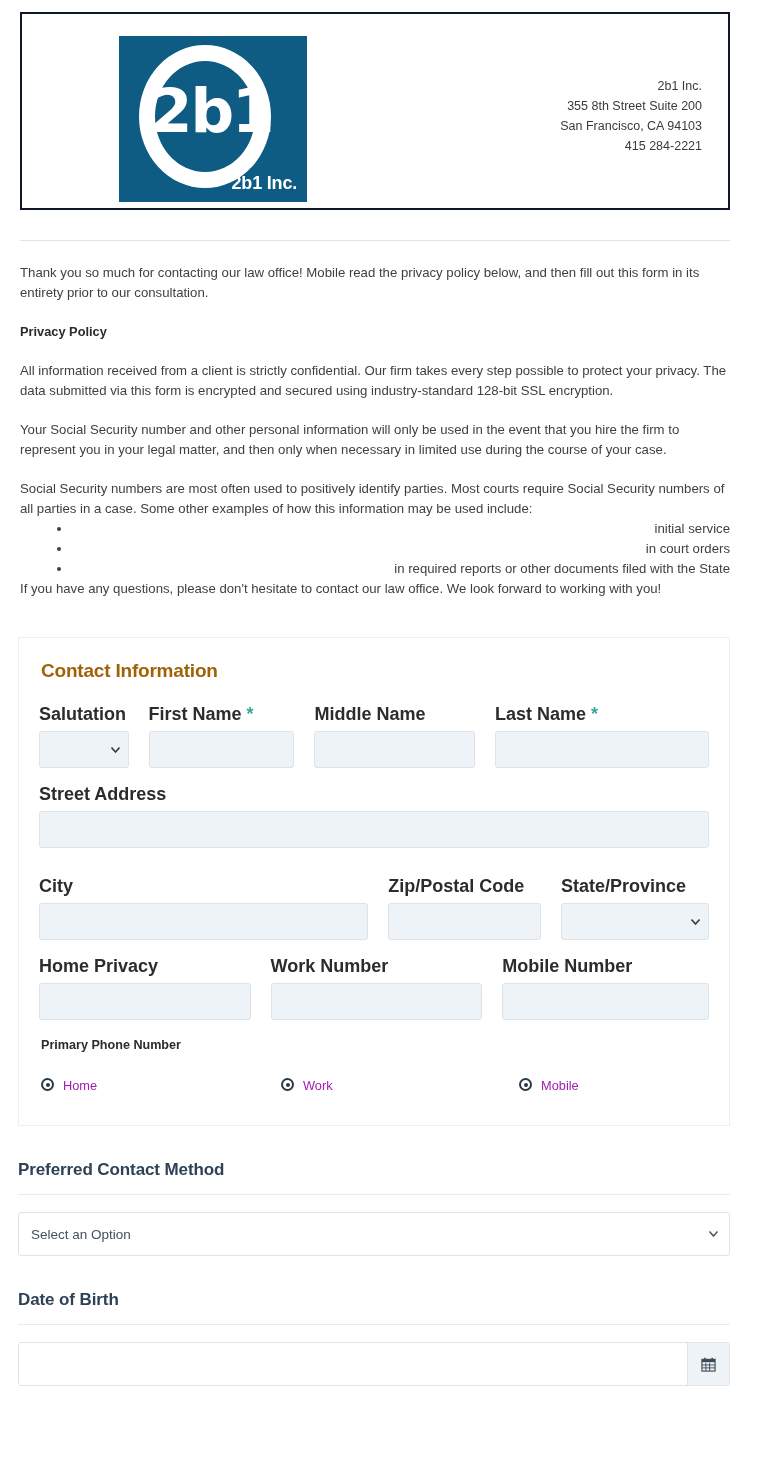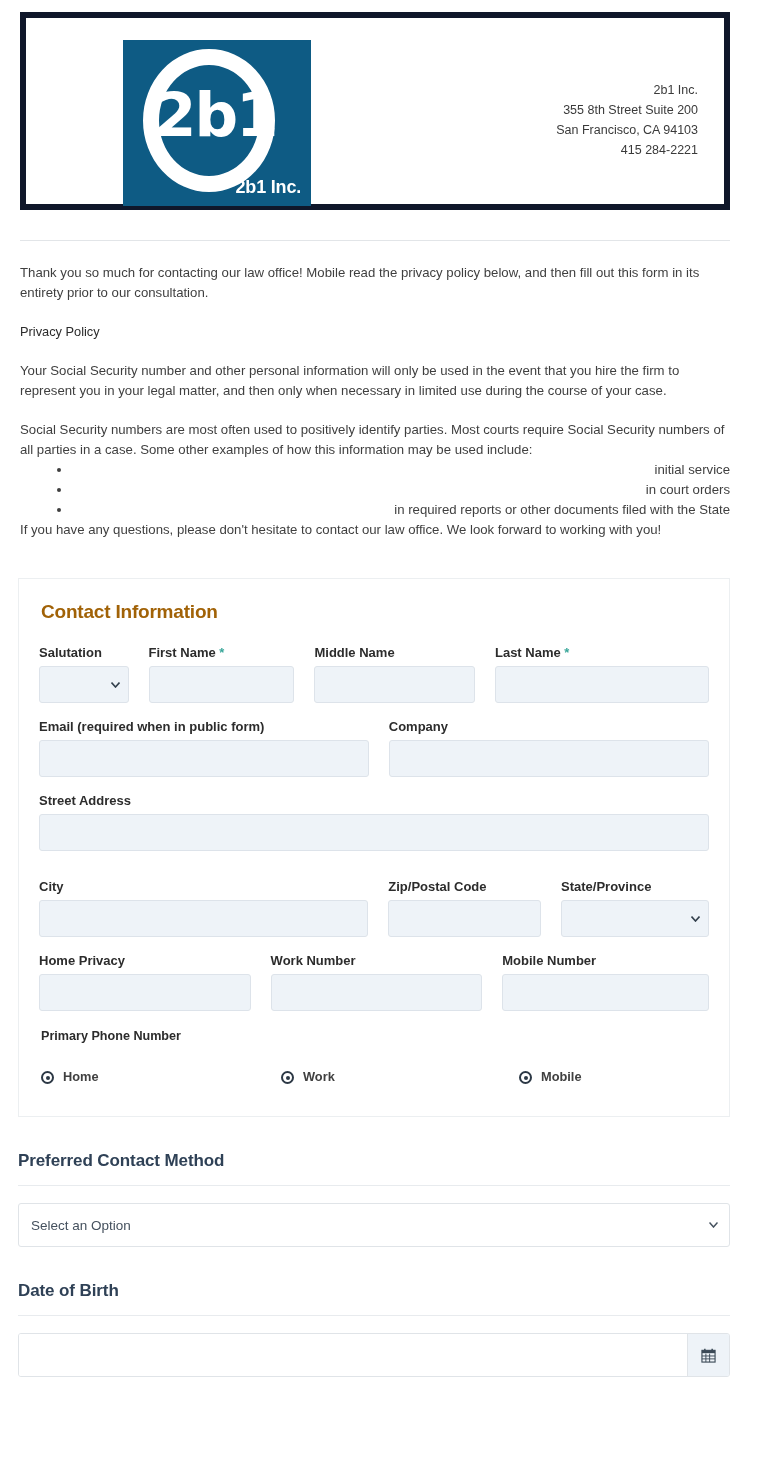--- a/index.html
+++ b/index.html
@@ -11,21 +11,21 @@
     width: 768px;
     font-family: "Liberation Sans", sans-serif;
     color: #333333;
     -webkit-font-smoothing: antialiased;
   }
   .page { width: 768px; position: relative; }
 
   
   .letterhead {
     margin: 12px 38px 0 20px;
-    border: 6px solid #0f172a;
+    border: 2px solid #0f172a;
     background: #fff;
     height: 198px;
     position: relative;
     display: flex;
     align-items: flex-start;
   }
   .logo-wrap {
     margin-left: 97px;
     margin-top: 22px;
   }
@@ -86,21 +86,21 @@
     margin: 22px 38px 0 20px;
     font-size: 13.2px;
     line-height: 20px;
     color: #3f3f3f;
   }
   .body-copy p { margin: 0 0 19px 0; }
   .body-copy p.tight { margin-bottom: 0; }
   .body-copy h4 {
     margin: 0 0 19px 0;
     font-size: 12.8px;
-    font-weight: 400;
+    font-weight: 700;
     color: #2b2b2b;
   }
   .body-copy ul {
     margin: 0 0 0 0;
     padding-left: 52px;
     list-style: disc;
     text-align: right;
   }
   .body-copy ul li { margin: 0; line-height: 20px; }
 
@@ -119,21 +119,21 @@
     letter-spacing: -0.2px;
   }
   .fieldrow {
     display: flex;
     margin: 0 0 11px 0;
     align-items: flex-start;
   }
   .field { padding: 0 10px; }
   .flabel {
     display: block;
-    font-size: 13px;
+    font-size: 18px;
     font-weight: 700;
     color: #2c2c2c;
     margin-bottom: 6px;
     white-space: nowrap;
   }
   .req { color: #3aa79a; font-weight: 700; }
   .ctrl {
     display: block;
     width: 100%;
     height: 37px;
@@ -178,24 +178,24 @@
     color: #2c2c2c;
     margin: 18px 0 0 12px;
   }
   .radio-row {
     display: flex;
     margin: 26px 0 0 0;
     padding: 0 12px 6px 12px;
   }
   .radio-item {
     display: flex;
-    align-items: flex-end;
+    align-items: flex-start;
     font-size: 12.8px;
-    font-weight: 700;
-    color: #404040;
+    font-weight: 400;
+    color: #a21caf;
   }
   .radio-item:nth-child(1) { width: 240px; }
   .radio-item:nth-child(2) { width: 238px; }
   .radio-dot {
     width: 13px; height: 13px;
     border: 2px solid #2c3845;
     border-radius: 50%;
     margin-right: 9px;
     position: relative;
     background: #fff;
@@ -293,20 +293,21 @@
       <div>San Francisco, CA 94103</div>
       <div>415 284-2221</div>
     </div>
   </div>
 
   <hr class="divider">
 
   <div class="body-copy">
     <p>Thank you so much for contacting our law office! Mobile read the privacy policy below, and then fill out this form in its entirety prior to our consultation.</p>
     <h4>Privacy Policy</h4>
+    <p>All information received from a client is strictly confidential. Our firm takes every step possible to protect your privacy. The data submitted via this form is encrypted and secured using industry-standard 128-bit SSL encryption.</p>
     <p>Your Social Security number and other personal information will only be used in the event that you hire the firm to represent you in your legal matter, and then only when necessary in limited use during the course of your case.</p>
     <p class="tight">Social Security numbers are most often used to positively identify parties. Most courts require Social Security numbers of all parties in a case. Some other examples of how this information may be used include:</p>
     <ul>
       <li>initial service</li>
       <li>in court orders</li>
       <li>in required reports or other documents filed with the State</li>
     </ul>
     <p class="tight">If you have any questions, please don't hesitate to contact our law office. We look forward to working with you!</p>
   </div>
 
@@ -332,30 +333,20 @@
       <div class="field w-middle">
         <label class="flabel">Middle Name</label>
         <input class="ctrl" type="text" value="" style="">
       </div>
       <div class="field w-last">
         <label class="flabel"><span>Last Name</span> <span class="req">*</span></label>
         <input class="ctrl" type="text" value="" style="">
       </div>
     </div>
 
-    <div class="fieldrow" style="margin-top:16px;">
-      <div class="field w-email">
-        <label class="flabel">Email (required when in public form)</label>
-        <input class="ctrl" type="text" value="" style="">
-      </div>
-      <div class="field w-company">
-        <label class="flabel">Company</label>
-        <input class="ctrl" type="text" value="" style="">
-      </div>
-    </div>
 
     <div class="fieldrow" style="margin-top:16px;">
       <div class="field w-street">
         <label class="flabel">Street Address</label>
         <input class="ctrl" type="text" value="" style="">
       </div>
     </div>
 
     <div class="fieldrow" style="margin-top:28px;">
       <div class="field w-city">

